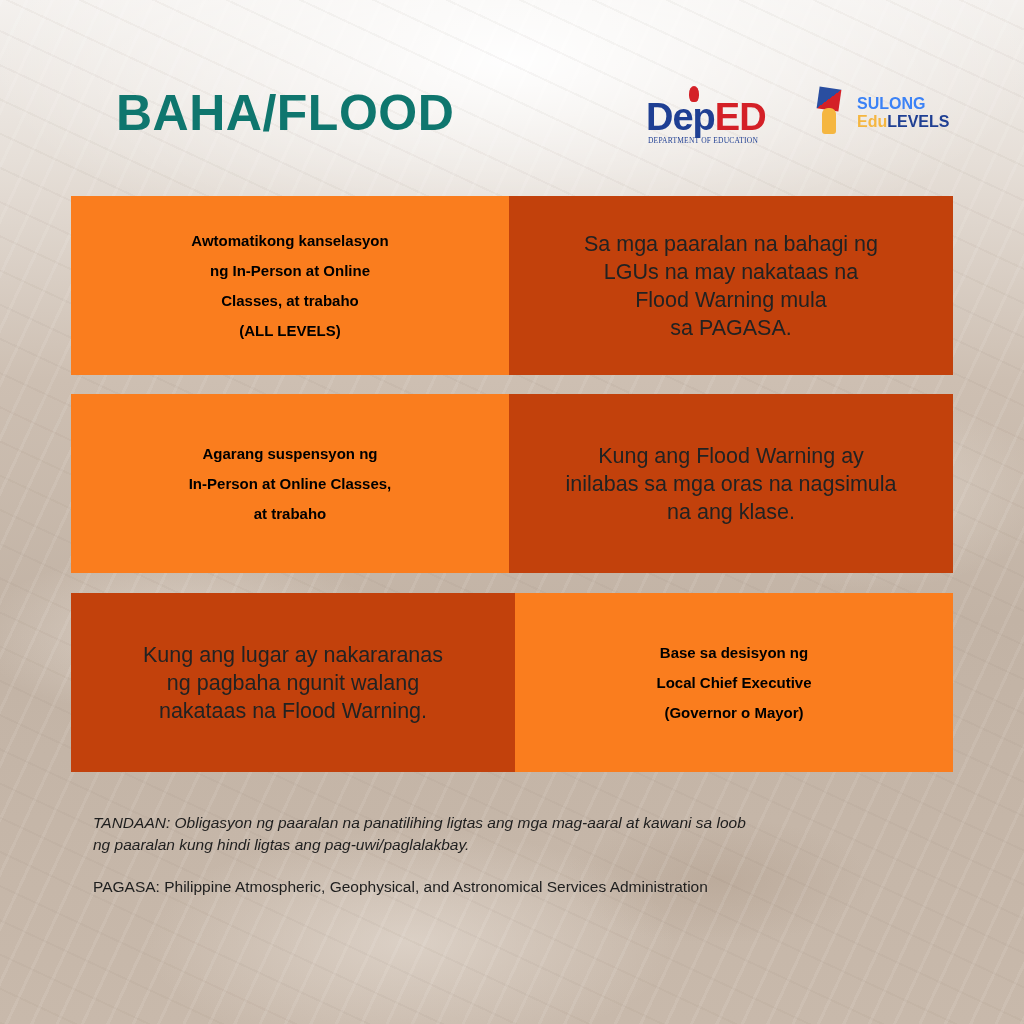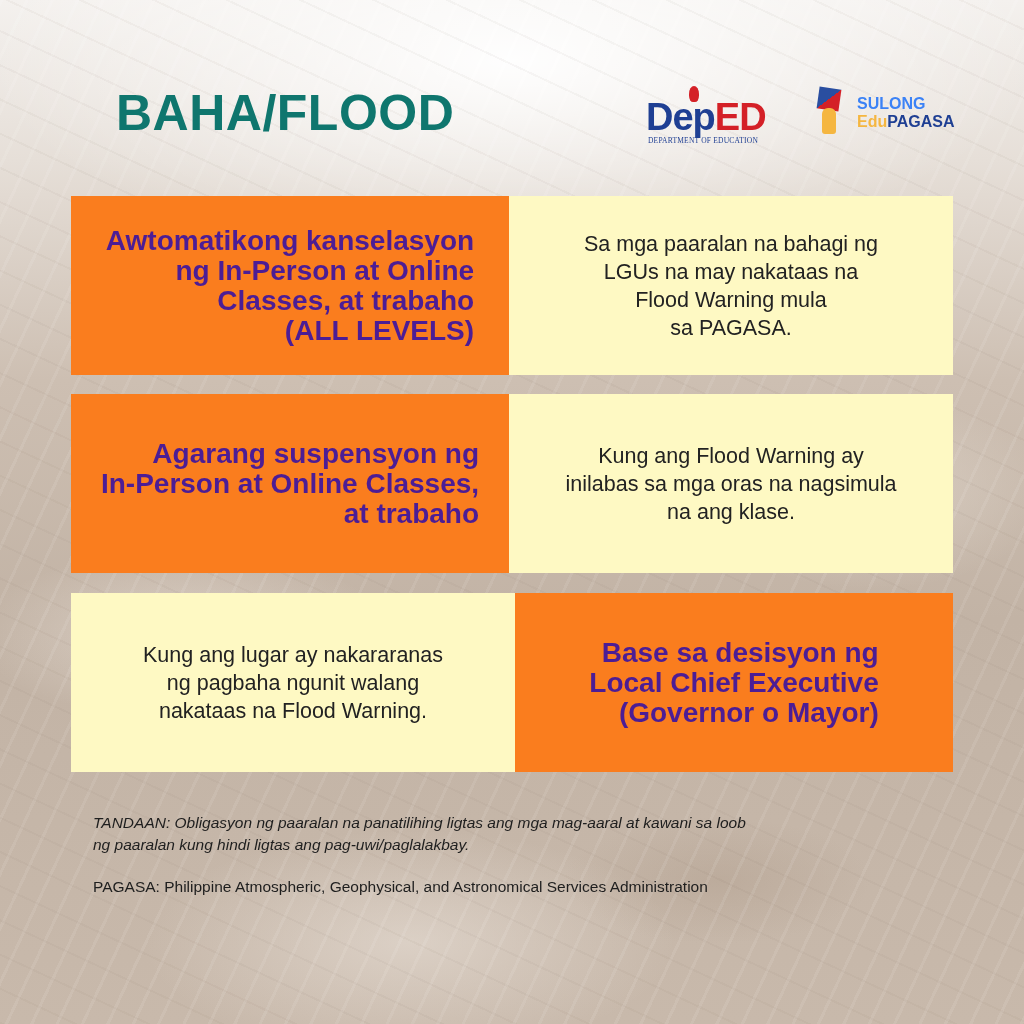--- a/index.html
+++ b/index.html
@@ -66,25 +66,25 @@
   .sulong .l2 .kal { color: #1f3f93; }
 
   .row {
     position: absolute; left: 71px; width: 882px; height: 179px; display: flex;
   }
   .cell {
     display: flex; align-items: center; justify-content: center; text-align: center;
     box-sizing: border-box; padding: 0 20px;
   }
   .cell.left {
-    width: 438px; background: #fa7d1e; color: #4c1d95;
-    font-weight: 700; font-size: 28px; line-height: 30px; text-align: right;
+    width: 438px; background: #fa7d1e; color: #000000;
+    font-weight: 700; font-size: 15px; line-height: 30px;
   }
   .cell.right {
-    width: 444px; background: #fef9c3; color: #222222;
+    width: 444px; background: #c2410c; color: #222222;
     font-size: 21.5px; line-height: 28px;
   }
   .cell span { white-space: pre-line; display: block; }
 
   .notes {
     position: absolute; left: 93px; top: 812px; color: #1e1e1e; font-size: 15.5px; line-height: 22px;
   }
   .notes .tandaan { font-style: italic; white-space: pre-line; display: block; }
   .notes .gap { height: 20px; }
   .notes .line { display: block; }
@@ -102,21 +102,21 @@
     <span class="blue">Dep</span><span class="red">ED</span>
   </div>
   <div class="sub">DEPARTMENT OF EDUCATION</div>
 </div>
 
 <div class="sulong">
   <div class="kite"></div>
   <div class="kid"></div>
   <div class="l1">SULONG</div>
   <div class="l2">
-    <span class="edu">Edu</span><span class="kal">PAGASA</span>
+    <span class="edu">Edu</span><span class="kal">LEVELS</span>
   </div>
 </div>
 
 <div class="row" style="top:196px;">
   <div class="cell left">
     <span>Awtomatikong kanselasyon
 ng In-Person at Online
 Classes, at trabaho
 (ALL LEVELS)</span>
   </div>

